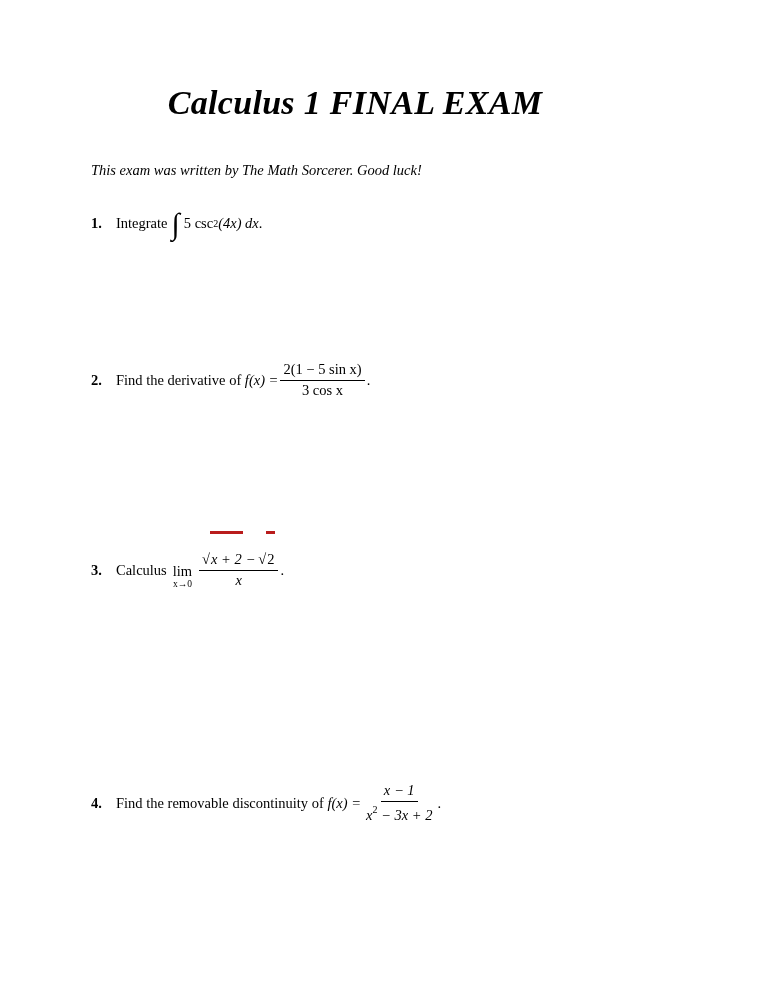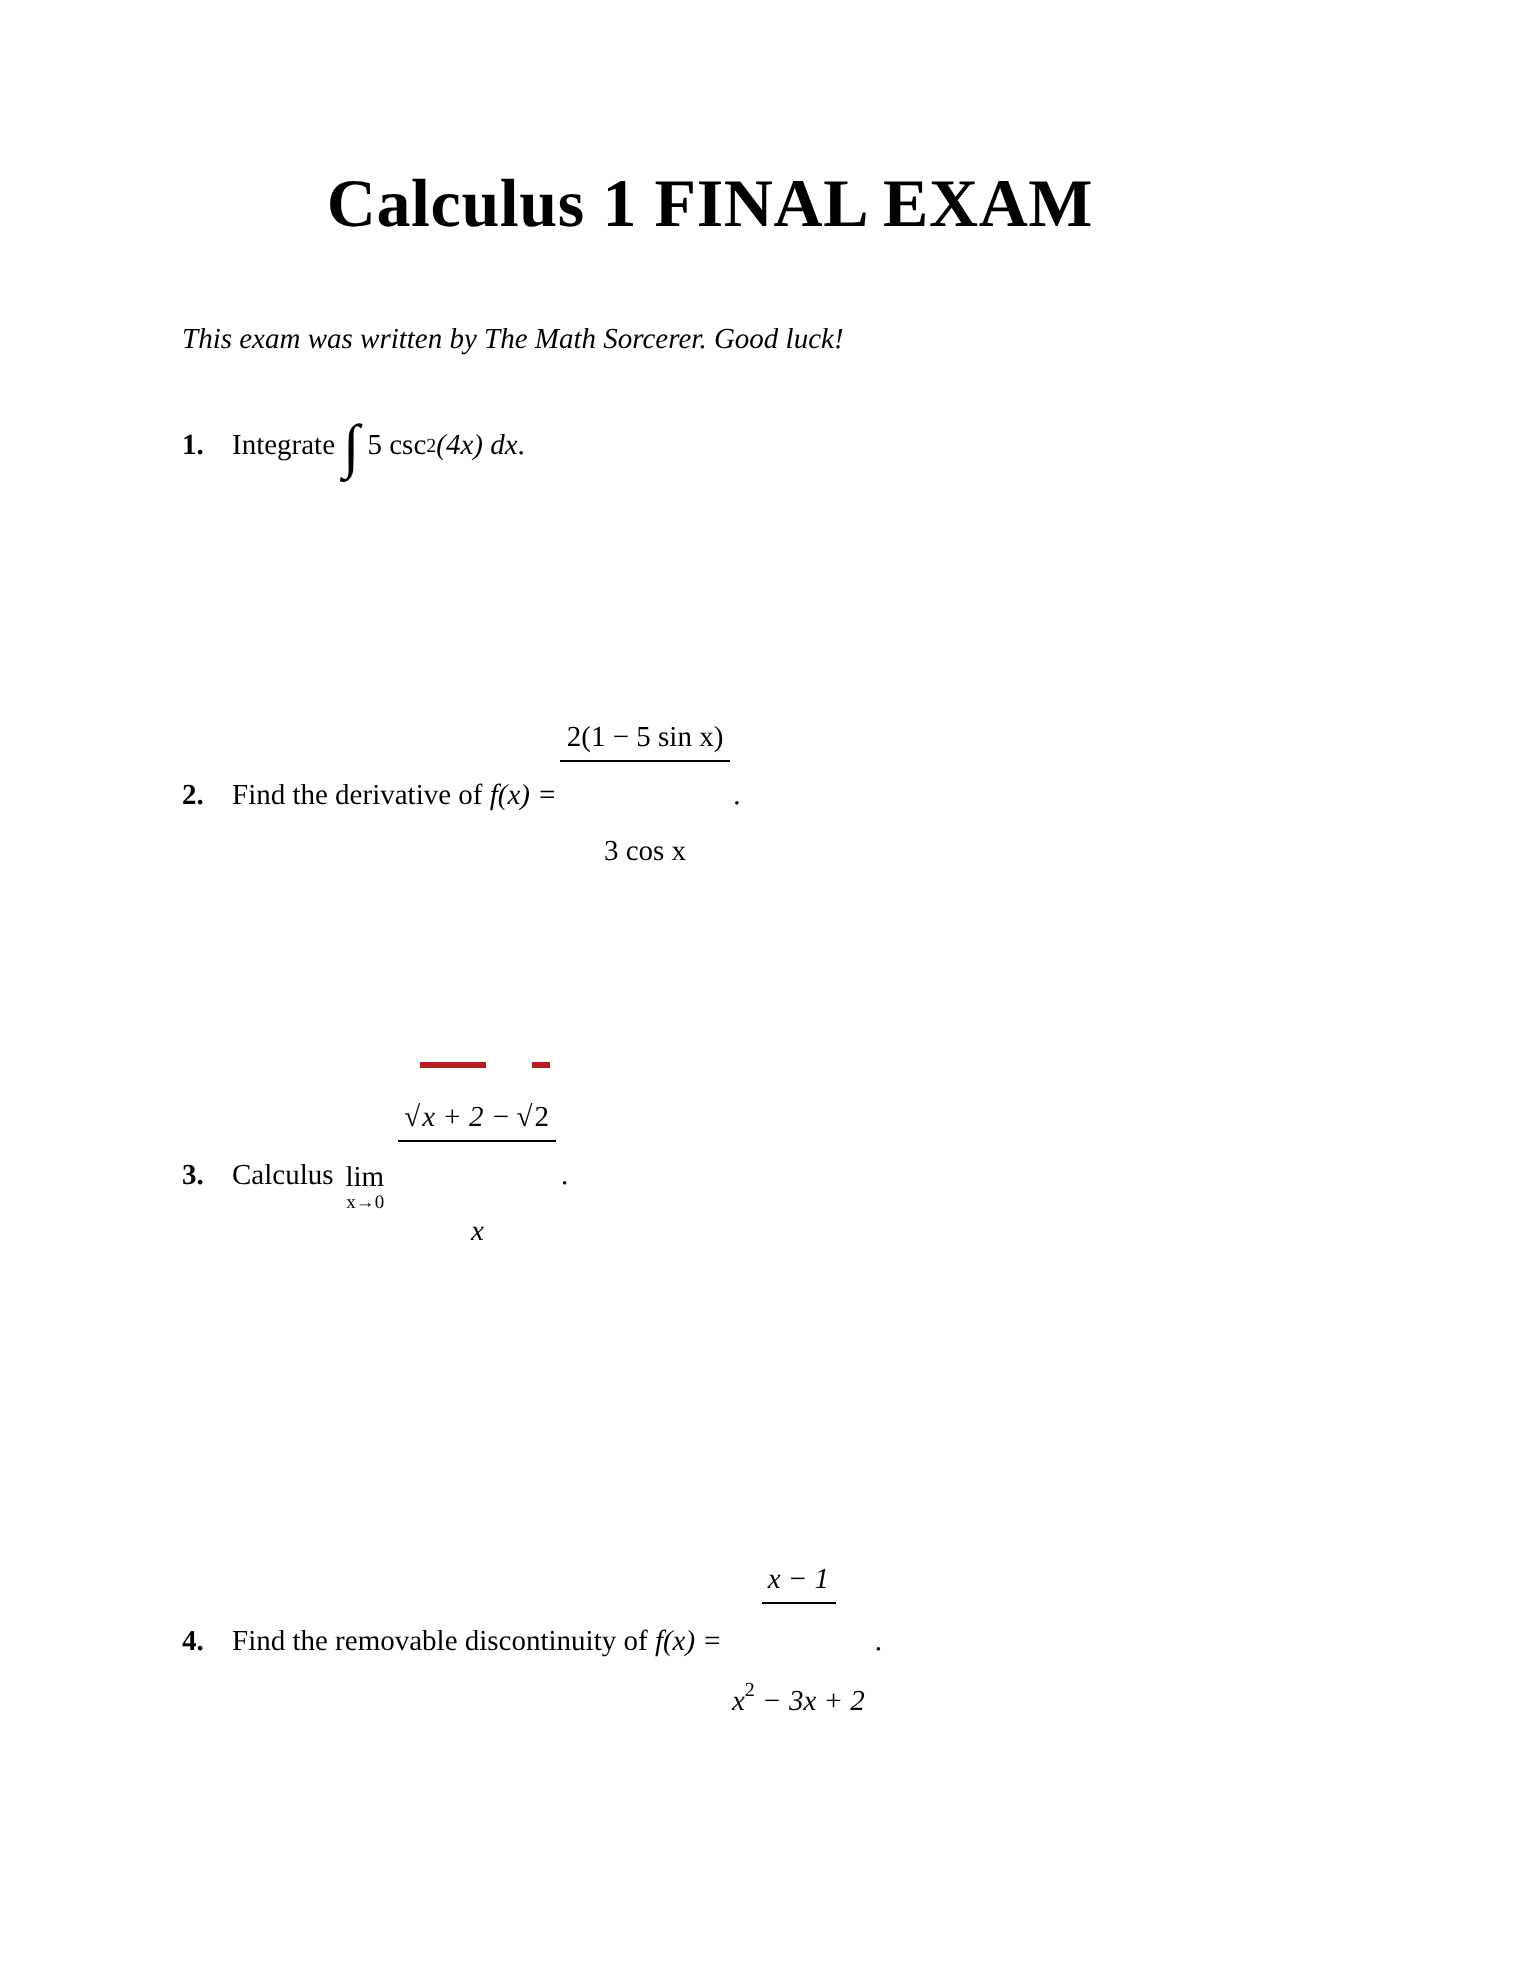--- a/index.html
+++ b/index.html
@@ -1,28 +1,28 @@
 <!DOCTYPE html>
 <html><head>
 <meta charset="utf-8">
 <style>
   html, body { margin: 0; padding: 0; background: #ffffff; }
   body { width: 768px; height: 994px; position: relative; overflow: hidden;
          font-family: "DejaVu Serif", "Liberation Serif", serif; color: #000; }
   .page { position: absolute; inset: 0; }
   .title { position: absolute; left: 0; width: 710px; top: 84px; text-align: center;
-           font-family: "Liberation Serif", serif; font-weight: bold; font-size: 34px; letter-spacing: 0.3px; }
+           font-family: "Liberation Serif", serif; font-weight: bold; font-size: 34px; letter-spacing: 0.3px; font-style: italic; }
   .intro { position: absolute; left: 91px; top: 162px; font-family: "Liberation Serif", serif; font-size: 14.5px; font-style: italic; }
   .q { position: absolute; left: 91px; font-family: "Liberation Serif", serif; font-size: 14.5px;
        display: flex; align-items: center; white-space: nowrap; }
   .qnum { font-weight: bold; width: 25px; display: inline-block; }
   .m { font-style: italic; }
   .frac { display: inline-flex; flex-direction: column; align-items: center; vertical-align: middle; margin: 0 2px; justify-content: flex-end; }
   .frac .num { padding: 0 3px 2px 3px; border-bottom: 1px solid #000; line-height: 1.1; }
-  .frac .den { padding: 2px 3px 0 3px; line-height: 1.1; margin-top: 36px; }
+  .frac .den { padding: 2px 3px 0 3px; line-height: 1.1; }
   .integral { font-size: 30px; line-height: 1; margin: 0 4px 0 4px; transform: translateY(1px); font-style: normal; }
   .sup { font-size: 10px; vertical-align: 7px; }
   .lim { display: inline-flex; flex-direction: column; align-items: flex-end; margin: 0 5px 0 6px; transform: translateY(6px); }
   .lim .sub { font-size: 9.5px; line-height: 1; }
   .sqrt { border-top: 3px solid #b91c1c; padding: 17px 1px; }
   .radical { font-style: normal; }
 </style>
 </head>
 <body>
 

